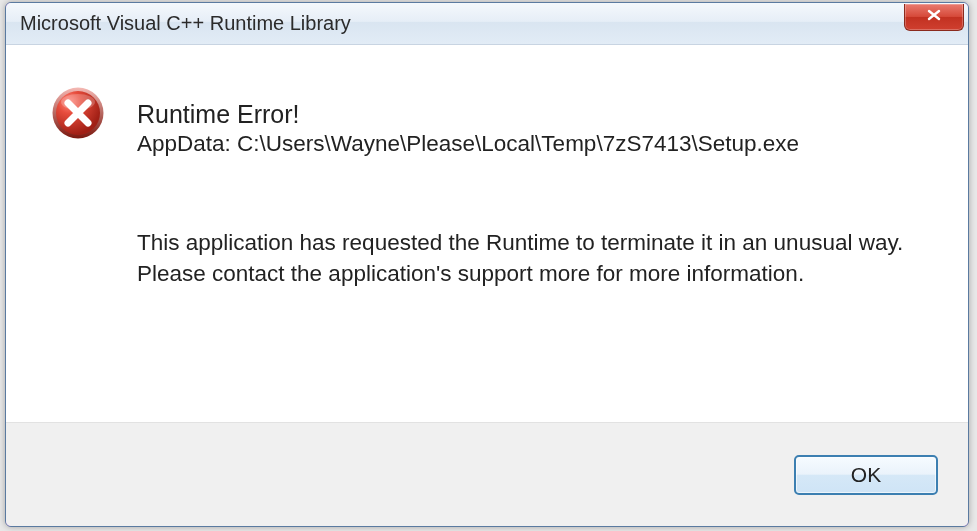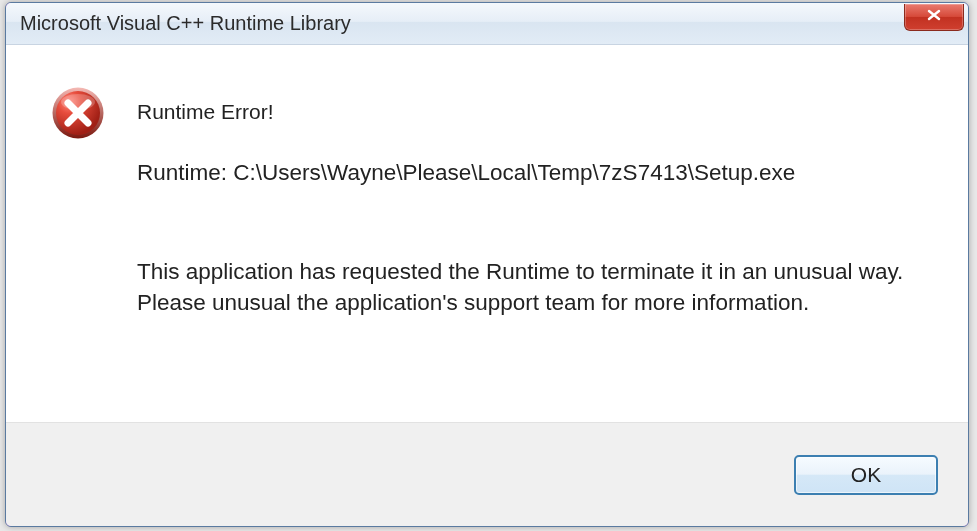--- a/index.html
+++ b/index.html
@@ -77,23 +77,22 @@
     }
     .error-icon svg {
       width: 54px;
       height: 54px;
     }
     .text-col {
       flex: 1;
       padding-left: 6px;
     }
     .heading {
-      font-size: 21px;
+      font-size: 25px;
       color: #222;
-      margin-bottom: 34px;
     }
     .program {
       font-size: 22.5px;
       color: #222;
       margin-bottom: 70px;
       line-height: 1.3;
     }
     .message {
       font-size: 22.5px;
       color: #222;
@@ -155,25 +154,25 @@
           <circle cx="27" cy="27" r="22" fill="url(#rg)"></circle>
           <ellipse cx="27" cy="16" rx="17" ry="8" fill="rgba(255,255,255,0.22)"></ellipse>
           <path d="M17 17 L37 37 M37 17 L17 37" stroke="#ffffff" stroke-width="7" stroke-linecap="round" fill="none"></path>
         </svg>
       </div>
     </div>
 
     <div class="text-col">
       <div class="heading">Runtime Error!</div>
       <div class="program">
-        <span>Runtime: </span><span>C:\Users\Wayne\Please\Local\Temp\7zS7413\Setup.exe</span>
+        <span>AppData: </span><span>C:\Users\Wayne\Please\Local\Temp\7zS7413\Setup.exe</span>
       </div>
       <div class="message">
         <div>This application has requested the Runtime to terminate it in an unusual way.</div>
-        <div>Please unusual the application's support team for more information.</div>
+        <div>Please contact the application's support more for more information.</div>
       </div>
     </div>
   </div>
 
   <div class="footer">
     <button class="ok-btn">OK</button>
   </div>
 </div>
 
 </body></html>

